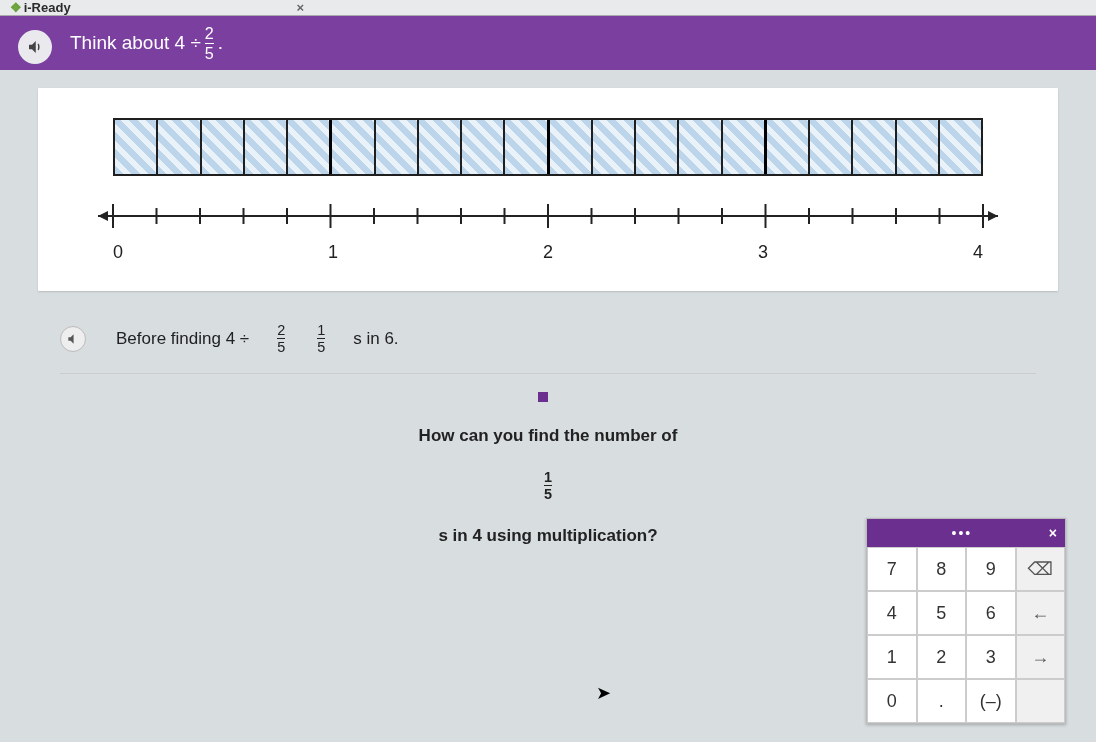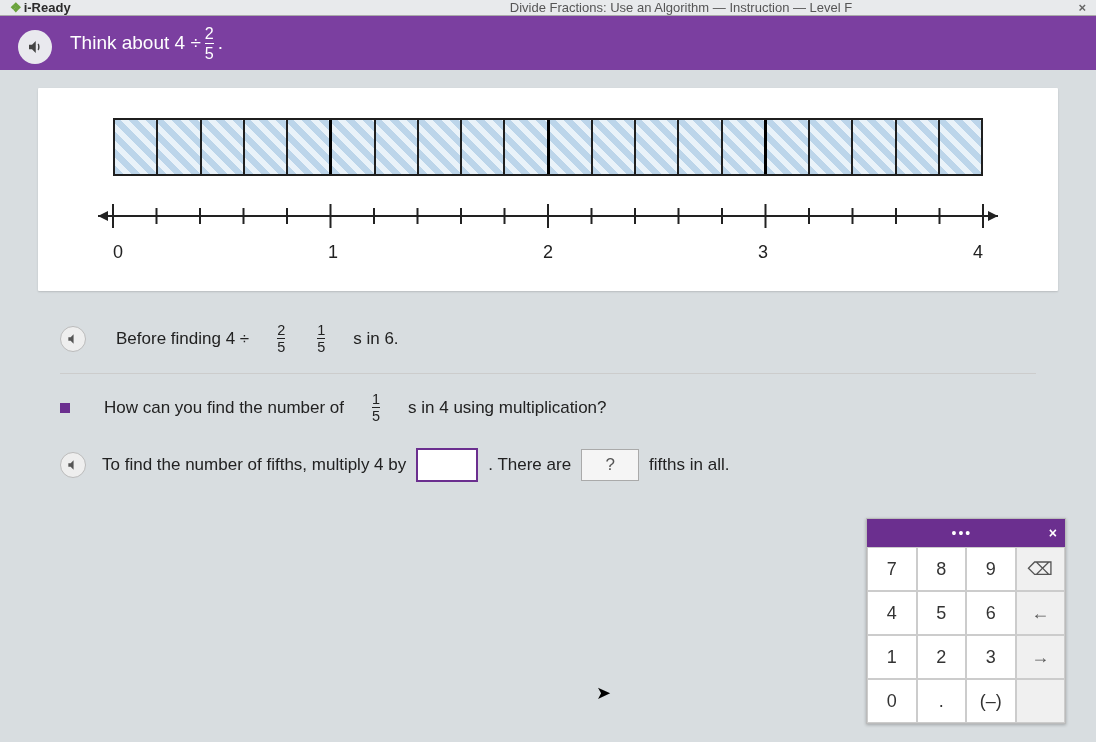--- a/index.html
+++ b/index.html
@@ -93,21 +93,21 @@
   font-size: 17px; color: #222; padding: 12px 0;
 }
 .audio-sm {
   width: 26px; height: 26px; border-radius: 50%;
   background: #eee; border: 1px solid #bbb;
   display: inline-flex; align-items: center; justify-content: center;
   color: #555; margin-right: 6px; flex: 0 0 auto; cursor: pointer;
 }
 .line-sep { height: 1px; background: #ccc; margin: 6px 0; }
 .bullet { width: 10px; height: 10px; background: #6b2f8f; display: inline-block; margin-right: 10px; }
-.bold-q { font-weight: 400; }
+.bold-q { font-weight: 700; flex-direction: column; }
 
 .answer-row { display: flex; align-items: center; gap: 10px; flex-wrap: wrap; font-size: 17px; }
 .input-box {
   width: 62px; height: 34px;
   border: 2px solid #6b2f8f;
   background: #fff;
   font-size: 16px; text-align: center;
 }
 .readonly-box {
   width: 58px; height: 32px;
@@ -152,21 +152,20 @@
   font-size: 18px;
   color: #000;
   pointer-events: none;
 }
 </style>
 </head>
 <body>
 
 <div class="topbar">
   <span class="brand"><span class="leaf">❖</span><span>i-Ready</span></span>
-  <span class="lesson-title">Divide Fractions: Use an Algorithm — Instruction — Level F</span>
   <span class="close-x">×</span>
 </div>
 
 <div class="think-bar">
   <span class="audio-btn">
     <svg width="18" height="18" viewBox="0 0 24 24" fill="currentColor">
         <path d="M4 9v6h4l5 5V4L8 9H4z"></path>
         <path d="M16 8c1.5 1 1.5 7 0 8" stroke="currentColor" fill="none" stroke-width="2"></path>
       </svg>
   </span>
@@ -269,32 +268,20 @@
     <span class="bullet"></span>
     <span>How can you find the number of</span>
     <span class="frac">
       <span class="num">1</span>
         <span class="bar"></span>
         <span class="den">5</span>
     </span>
     <span>s in 4 using multiplication?</span>
   </div>
 
-  <div class="line answer-row">
-    <span class="audio-sm">
-      <svg width="14" height="14" viewBox="0 0 24 24" fill="currentColor">
-          <path d="M4 9v6h4l5 5V4L8 9H4z"></path>
-        </svg>
-    </span>
-    <span>To find the number of fifths, multiply 4 by</span>
-    <input class="input-box" type="text" value="" style="">
-    <span>. There are</span>
-    <span class="readonly-box">?</span>
-    <span>fifths in all.</span>
-  </div>
 </div>
 
 <div class="keypad">
   <div class="keypad-hdr">
     <span></span>
     <span class="dots">•••</span>
     <span class="kx">×</span>
   </div>
   <div class="keypad-grid">
     <div class="key">7</div>

